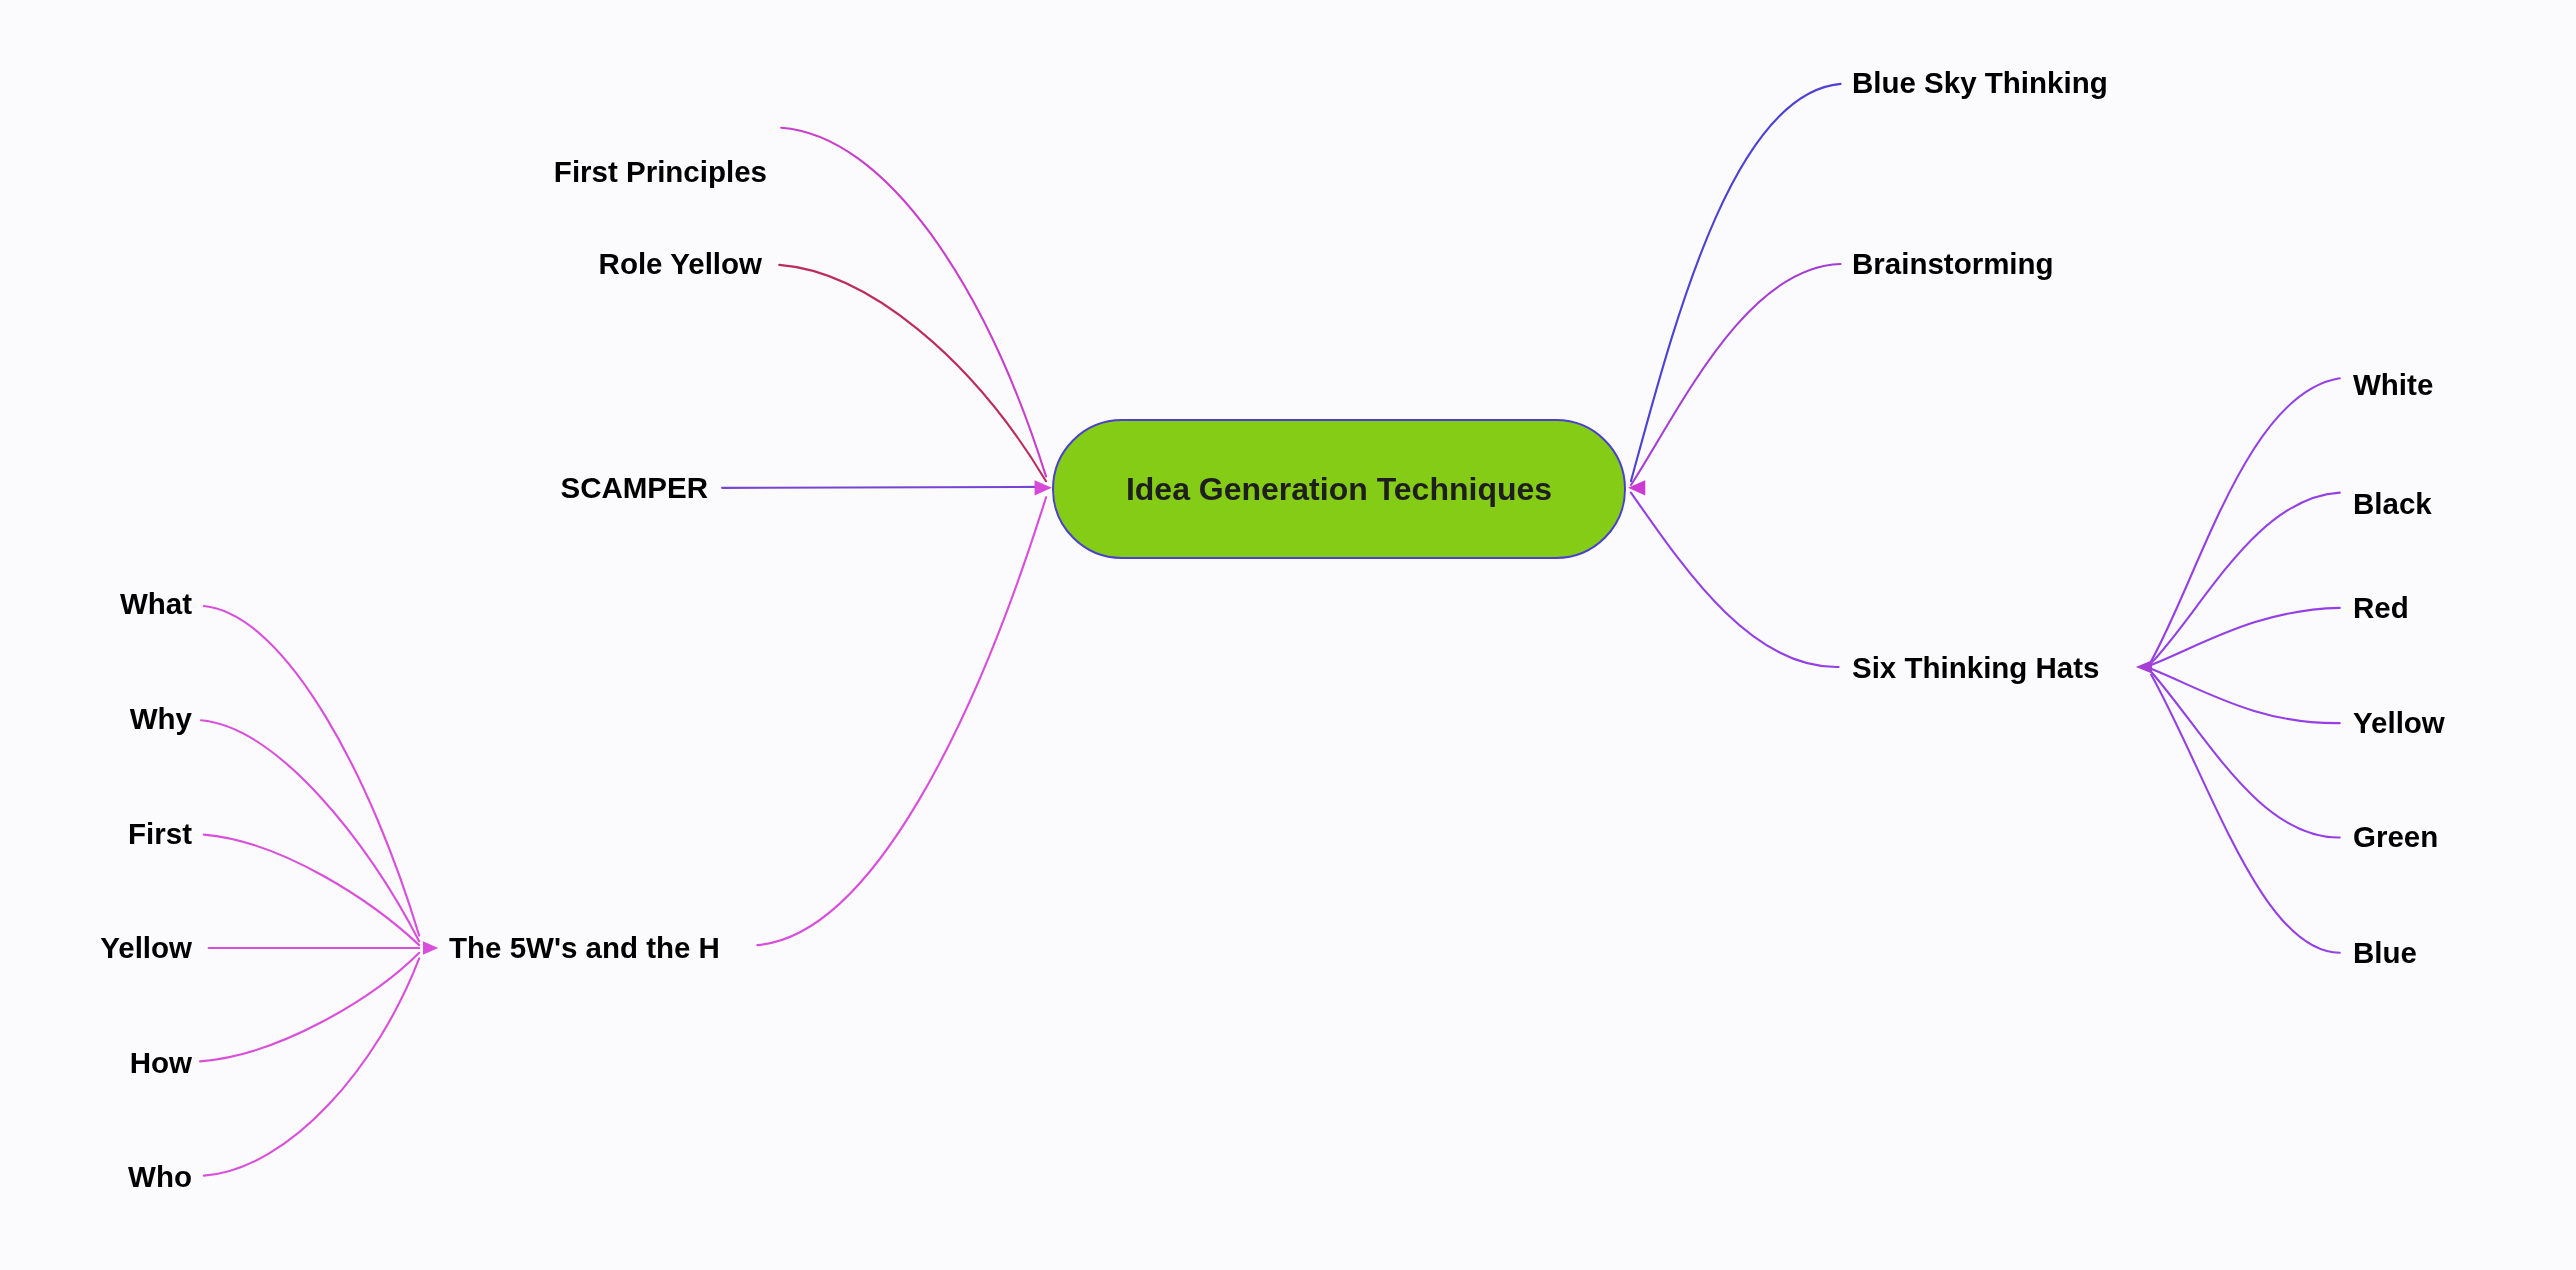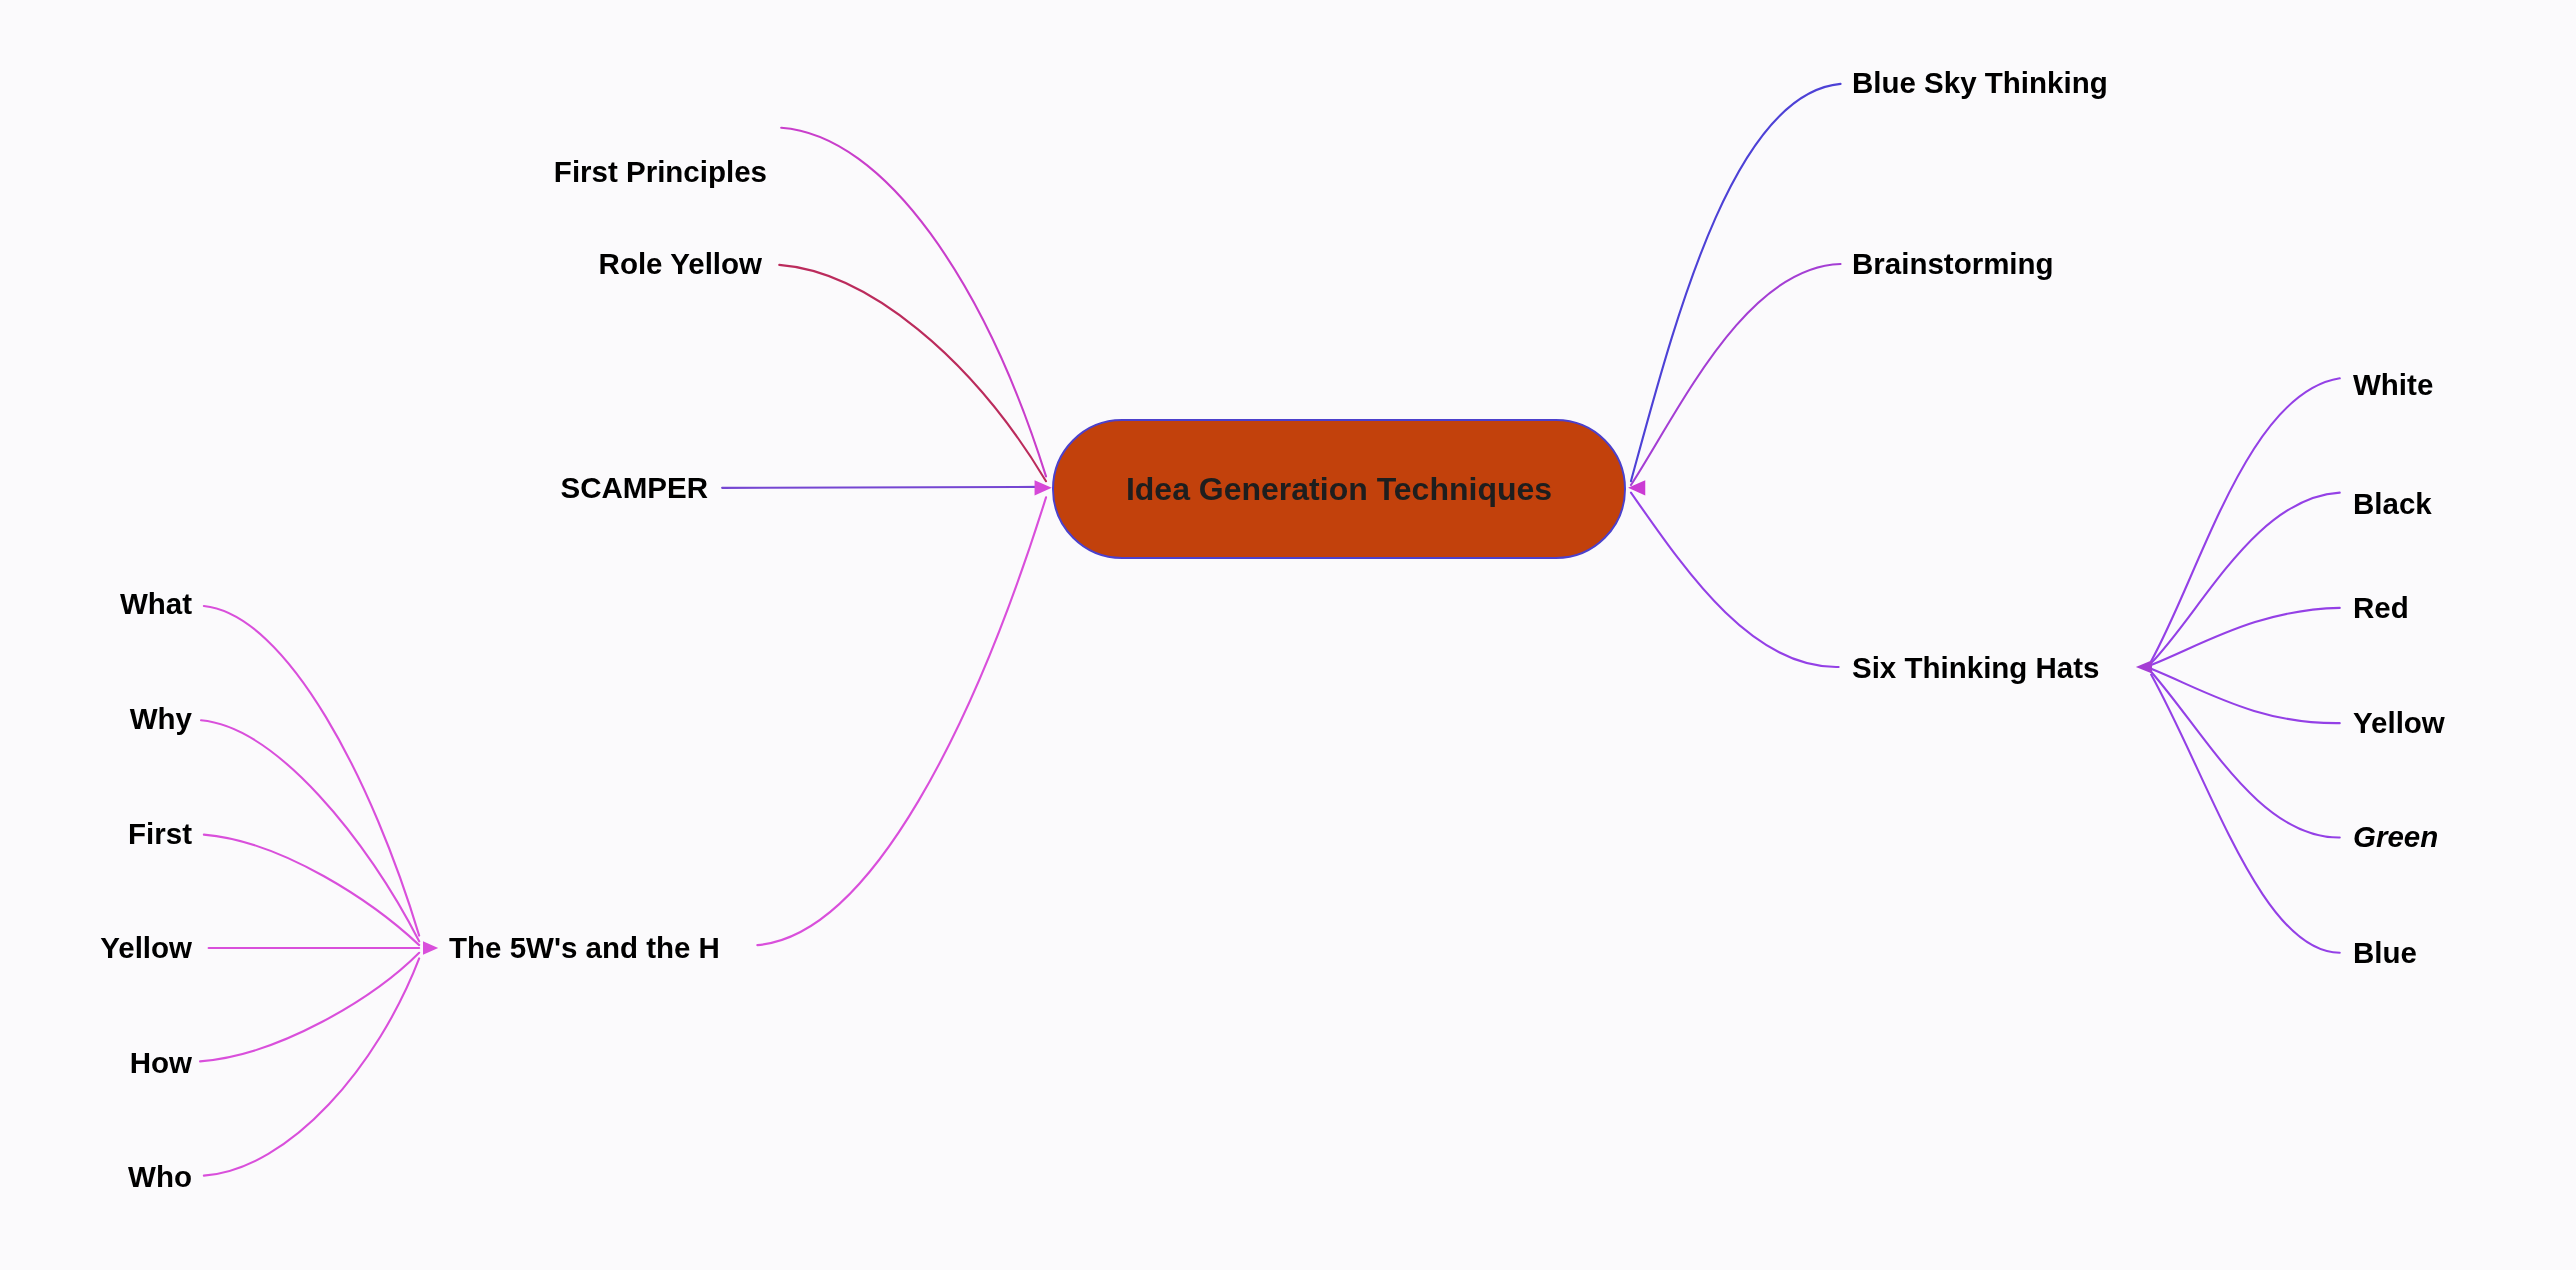--- a/index.html
+++ b/index.html
@@ -20,21 +20,21 @@
     transform:translateY(-50%);
     line-height:1.2;
     cursor:default;
   }
   .label.align-r{text-align:right;}
   #root-node{
     position:absolute;
     left:1052px;top:419px;
     width:574px;height:140px;
     box-sizing:border-box;
-    background:#c2410c;
+    background:#84cc16;
     border:2.4px solid #4b40cc;
     border-radius:70px;
     display:flex;align-items:center;justify-content:center;
   }
   #root-node .root-label{
     font-weight:700;
     font-size:32px;
     color:#1e1e1e;
     white-space:nowrap;
   }
@@ -93,17 +93,17 @@
   <div class="label align-r" style="right:2384px;top:1177px;">Who</div>
 
   <div class="label" style="left:1852px;top:83px;">Blue Sky Thinking</div>
   <div class="label" style="left:1852px;top:264px;">Brainstorming</div>
   <div class="label" style="left:1852px;top:668px;">Six Thinking Hats</div>
 
   <div class="label" style="left:2353px;top:365px;margin-top:20px;">White</div>
   <div class="label" style="left:2353px;top:493px;margin-top:11px;">Black</div>
   <div class="label" style="left:2353px;top:608px;">Red</div>
   <div class="label" style="left:2353px;top:723px;">Yellow</div>
-  <div class="label" style="left:2353px;top:837px;font-style:italic;">Green</div>
+  <div class="label" style="left:2353px;top:837px;">Green</div>
   <div class="label" style="left:2353px;top:953px;">Blue</div>
 
 </div>
 
 
 </body></html>

